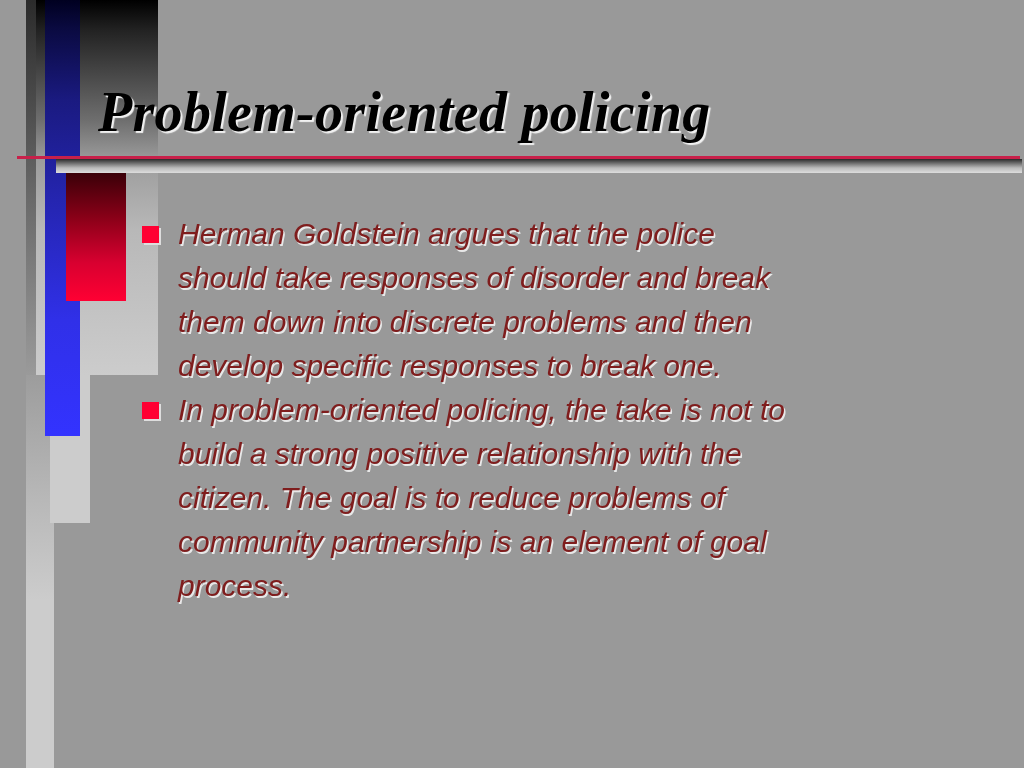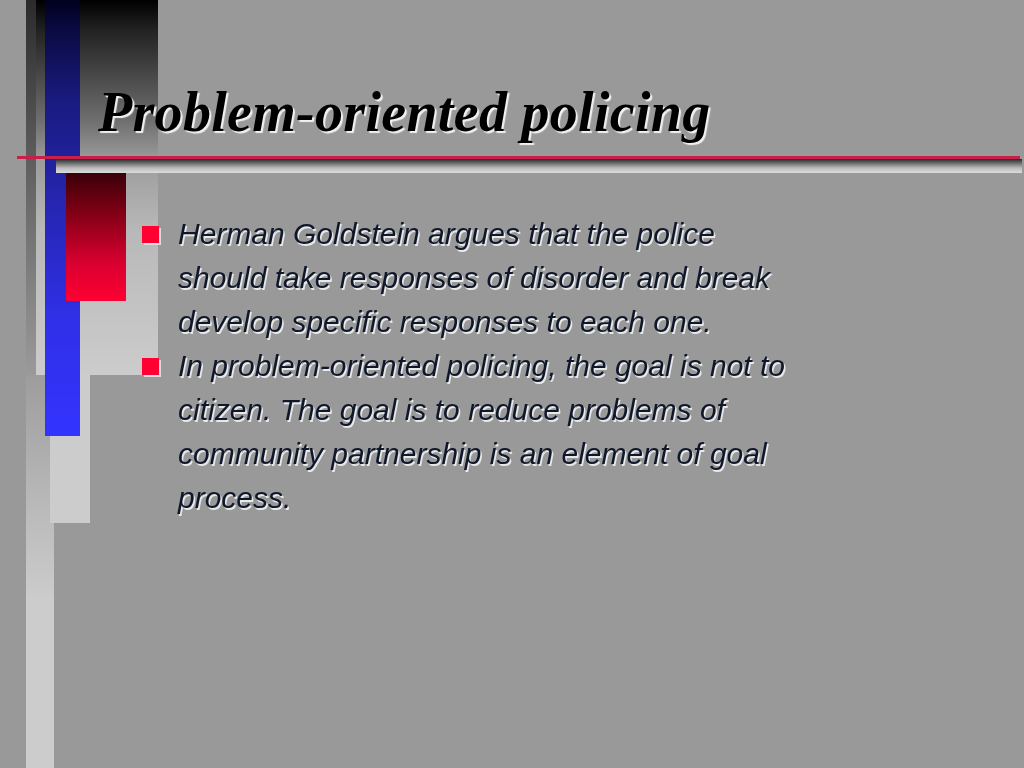--- a/index.html
+++ b/index.html
@@ -63,21 +63,21 @@
   #body-list {
     position: absolute; left: 140px; top: 212px; width: 860px;
     margin: 0; padding: 0; list-style: none;
   }
   .bullet-item {
     position: relative;
     padding-left: 38px;
     font-style: italic;
     font-size: 30px;
     line-height: 44px;
-    color: #0f172a;
+    color: #7f1d1d;
     text-shadow: 1.5px 1.5px 0px #e8e8e8;
     margin-bottom: 0;
   }
   .bullet-item .line { display: block; white-space: nowrap; }
   .bullet-square {
     position: absolute; left: 2px; top: 14px;
     width: 17px; height: 17px;
     background: #ff0033;
     box-shadow: 2px 2px 0 #dddddd;
   }
@@ -94,22 +94,24 @@
 <div class="deco" id="title-rule"></div>
 <div class="deco" id="title-bevel"></div>
 
 <h1 id="title">Problem-oriented policing</h1>
 
 <ul id="body-list">
   <li class="bullet-item">
     <span class="bullet-square"></span>
     <span class="line">Herman Goldstein argues that the police</span>
     <span class="line">should take responses of disorder and break</span>
-    <span class="line">develop specific responses to each one.</span>
+    <span class="line">them down into discrete problems and then</span>
+    <span class="line">develop specific responses to break one.</span>
   </li>
   <li class="bullet-item">
     <span class="bullet-square"></span>
-    <span class="line">In problem-oriented policing, the goal is not to</span>
+    <span class="line">In problem-oriented policing, the take is not to</span>
+    <span class="line">build a strong positive relationship with the</span>
     <span class="line">citizen.  The goal is to reduce problems of</span>
     <span class="line">community partnership is an element of goal</span>
     <span class="line">process.</span>
   </li>
 </ul>
 
 </body></html>

